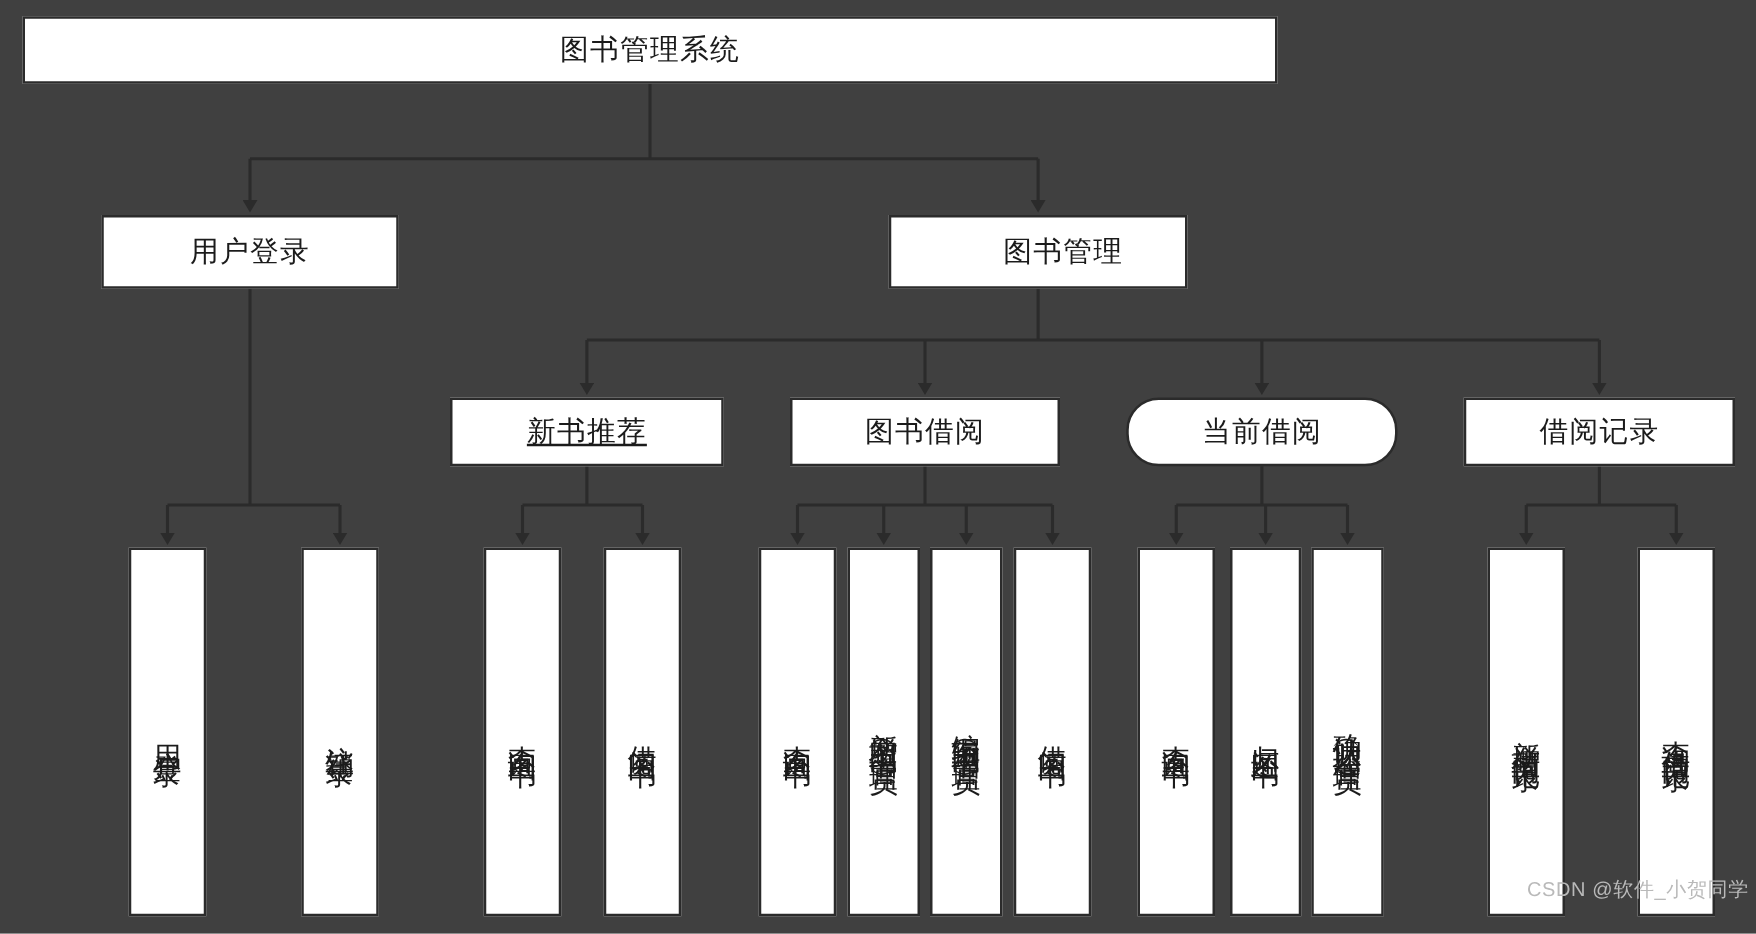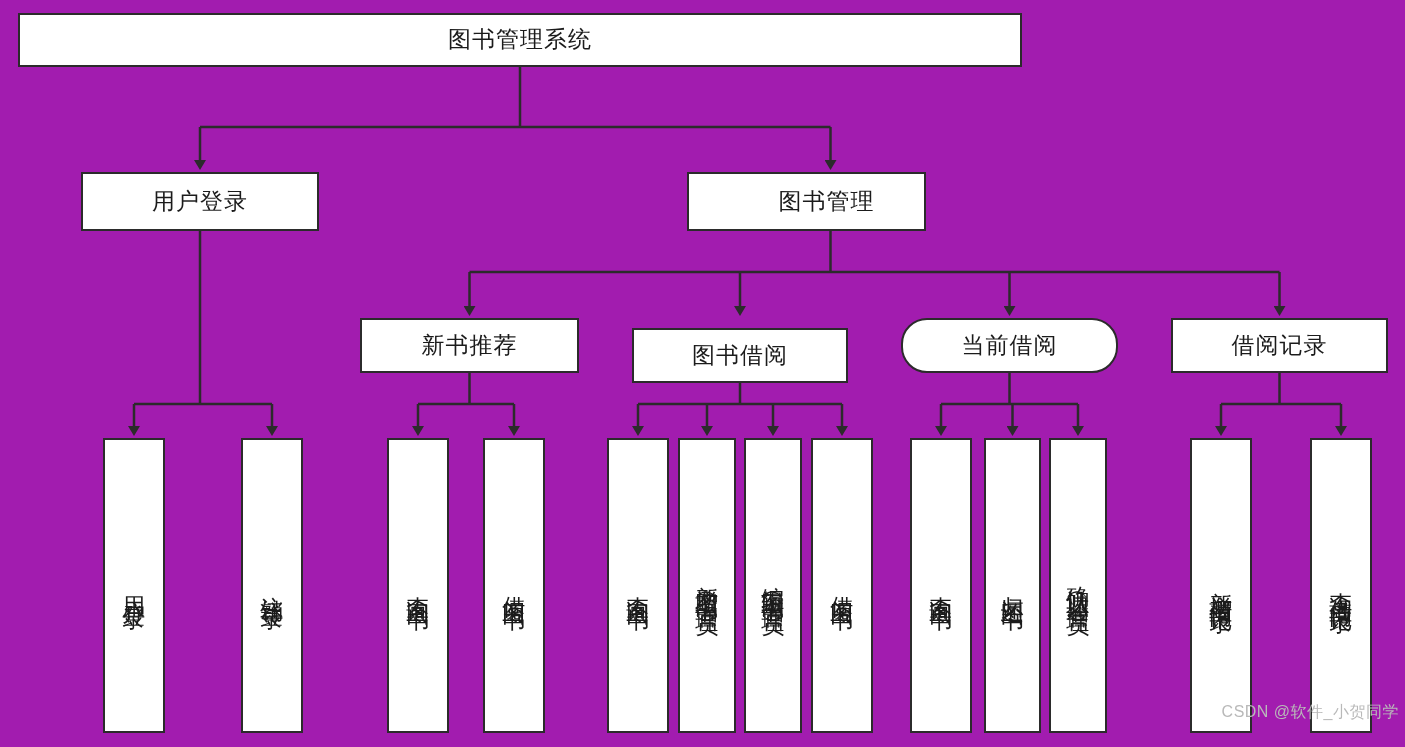--- a/index.html
+++ b/index.html
@@ -8,21 +8,21 @@
     padding: 0;
     background: #ffffff;
   }
   body {
     font-family: "Liberation Sans", "DejaVu Sans", sans-serif;
   }
   #canvas {
     position: relative;
     width: 1405px;
     height: 747px;
-    background: #a21caf;
+    background: #404040;
     overflow: hidden;
   }
   #edges {
     position: absolute;
     left: 0;
     top: 0;
     width: 1405px;
     height: 747px;
     pointer-events: none;
   }
@@ -114,29 +114,29 @@
   </svg>
 
   <div class="node h" style="left: 18px; top: 13px; width: 1004px; height: 54px;">
     <span>图书管理系统</span>
   </div>
 
   <div id="level2-host">
       <div class="node h" style="left: 81px; top: 172px; width: 238px; height: 59px;">
         <span>用户登录</span>
       </div>
-      <div class="node h" style="left: 687px; top: 172px; width: 239px; height: 59px; padding-left: 40px;">
+      <div class="node h" style="left: 711px; top: 172px; width: 239px; height: 59px; padding-left: 40px;">
         <span>图书管理</span>
       </div>
     </div>
   <div id="level3-host">
-      <div class="node h" style="left: 360px; top: 318px; width: 219px; height: 55px;">
+      <div class="node h" style="left: 360px; top: 318px; width: 219px; height: 55px; text-decoration: underline;">
         <span>新书推荐</span>
       </div>
-      <div class="node h" style="left: 632px; top: 328px; width: 216px; height: 55px;">
+      <div class="node h" style="left: 632px; top: 318px; width: 216px; height: 55px;">
         <span>图书借阅</span>
       </div>
       <div class="node h" style="left: 901px; top: 318px; width: 217px; height: 55px; border-radius: 26px;">
         <span>当前借阅</span>
       </div>
       <div class="node h" style="left: 1171px; top: 318px; width: 217px; height: 55px; font-family: Liberation Serif, serif;">
         <span>借阅记录</span>
       </div>
     </div>
   <div id="leaf-host">

